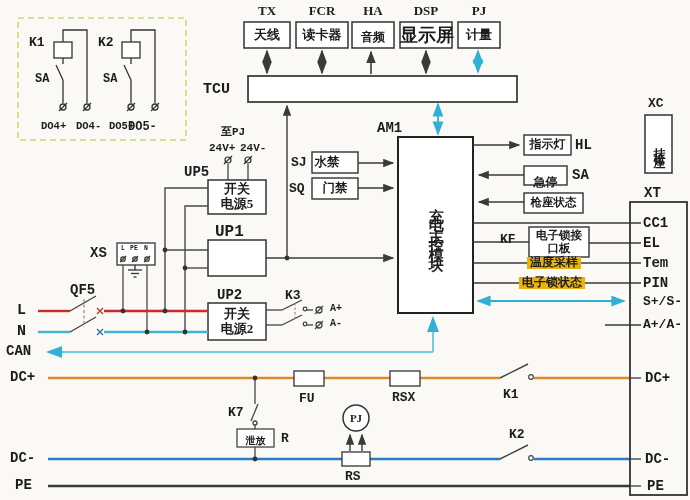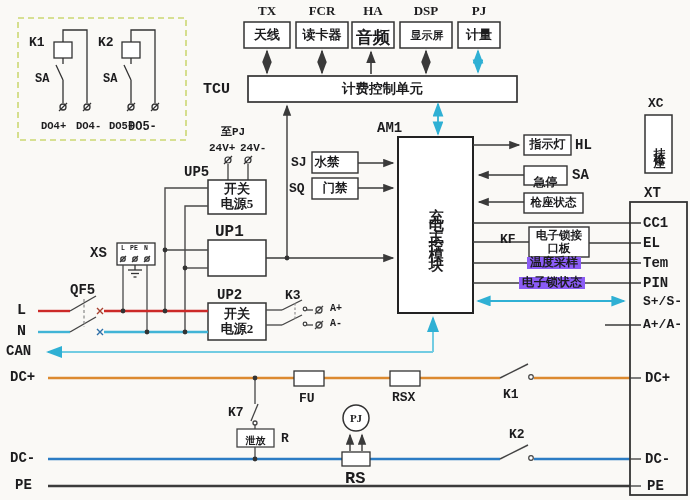--- a/index.html
+++ b/index.html
@@ -5,21 +5,21 @@
   html,body{margin:0;padding:0;background:#e8e8e8;}
   .stage{position:relative;width:690px;height:500px;background:#faf9f6;overflow:hidden;
          font-family:"Liberation Serif","DejaVu Serif",serif;}
   svg.wires{position:absolute;left:0;top:0;width:690px;height:500px;}
   .lbl{position:absolute;font-weight:bold;color:#1c1c1e;white-space:nowrap;line-height:1;
        font-family:Liberation Mono, monospace;}
   .ctr{position:absolute;display:flex;align-items:center;justify-content:center;text-align:center;
        font-weight:bold;color:#1c1c1e;line-height:1.15;
        font-family:"Liberation Serif","DejaVu Serif",serif;}
   .vert{writing-mode:vertical-lr;}
-  .onln{background:#8b5cf6;padding:0 3px;}
+  .onln{background:#eab308;padding:0 3px;}
 </style>
 </head>
 <body>
 
 <div class="stage">
 
 <svg class="wires" viewBox="0 0 690 500">
   <defs>
     <marker id="ad" orient="auto-start-reverse" markerWidth="9" markerHeight="7" refX="7" refY="3">
       <path d="M0,0 L8,3 L0,6 Z" fill="#3a3a3a"></path>
@@ -256,26 +256,25 @@
 <div class="lbl" style="left:109px;top:121px;font-size:10.5px">DO5+</div>
 <div class="lbl" style="left:128px;top:121px;font-size:12px">DO5-</div>
 
 <div class="ctr" style="left:244px;top:4px;width:46px;height:14px;font-size:13px">TX</div>
 <div class="ctr" style="left:296px;top:4px;width:52px;height:14px;font-size:13px">FCR</div>
 <div class="ctr" style="left:352px;top:4px;width:42px;height:14px;font-size:13px">HA</div>
 <div class="ctr" style="left:400px;top:4px;width:52px;height:14px;font-size:13px">DSP</div>
 <div class="ctr" style="left:458px;top:4px;width:42px;height:14px;font-size:13px">PJ</div>
 <div class="ctr" style="left:244px;top:22px;width:46px;height:26px;font-size:13px">天线</div>
 <div class="ctr" style="left:296px;top:22px;width:52px;height:26px;font-size:13px">读卡器</div>
-<div class="ctr" style="left:352px;top:22px;width:42px;height:32px;font-size:17px">音频</div>
-<div class="ctr" style="left:400px;top:22px;width:54px;height:26px;font-size:11px">显示屏</div>
+<div class="ctr" style="left:352px;top:22px;width:42px;height:32px;font-size:12px">音频</div>
+<div class="ctr" style="left:400px;top:22px;width:54px;height:26px;font-size:18px">显示屏</div>
 <div class="ctr" style="left:458px;top:22px;width:42px;height:26px;font-size:13px">计量</div>
 
 <div class="lbl" style="left:203px;top:82px;font-size:15px">TCU</div>
-<div class="ctr" style="left:248px;top:76px;width:269px;height:26px;font-size:13.5px">计费控制单元</div>
 
 <div class="lbl" style="left:377px;top:121px;font-size:14px">AM1</div>
 <div class="ctr" style="left:398px;top:137px;width:75px;height:176px">
   <span class="vert" style="font-size:15px;letter-spacing:10px">充电主控模块</span>
 </div>
 
 <div class="lbl" style="left:221px;top:127px;font-size:11px">至PJ</div>
 <div class="lbl" style="left:209px;top:143px;font-size:11px">24V+</div>
 <div class="lbl" style="left:240px;top:143px;font-size:11px">24V-</div>
 <div class="lbl" style="left:184px;top:165px;font-size:14px">UP5</div>
@@ -336,17 +335,17 @@
 <div class="lbl" style="left:10px;top:370px;font-size:14px">DC+</div>
 <div class="lbl" style="left:10px;top:451px;font-size:14px">DC-</div>
 <div class="lbl" style="left:15px;top:478px;font-size:14px">PE</div>
 
 <div class="lbl" style="left:299px;top:392px;font-size:13px">FU</div>
 <div class="lbl" style="left:392px;top:391px;font-size:13px">RSX</div>
 <div class="lbl" style="left:228px;top:406px;font-size:13px">K7</div>
 <div class="ctr" style="left:237px;top:429px;width:37px;height:24px;font-size:10px">泄放</div>
 <div class="lbl" style="left:281px;top:432px;font-size:13px">R</div>
 <div class="ctr" style="left:344px;top:411px;width:24px;height:14px;font-size:11px">PJ</div>
-<div class="lbl" style="left:345px;top:470px;font-size:17px">RS</div>
+<div class="lbl" style="left:345px;top:470px;font-size:13px">RS</div>
 <div class="lbl" style="left:503px;top:388px;font-size:13px">K1</div>
 <div class="lbl" style="left:509px;top:428px;font-size:13px">K2</div>
 
 </div>
 
 </body></html>

